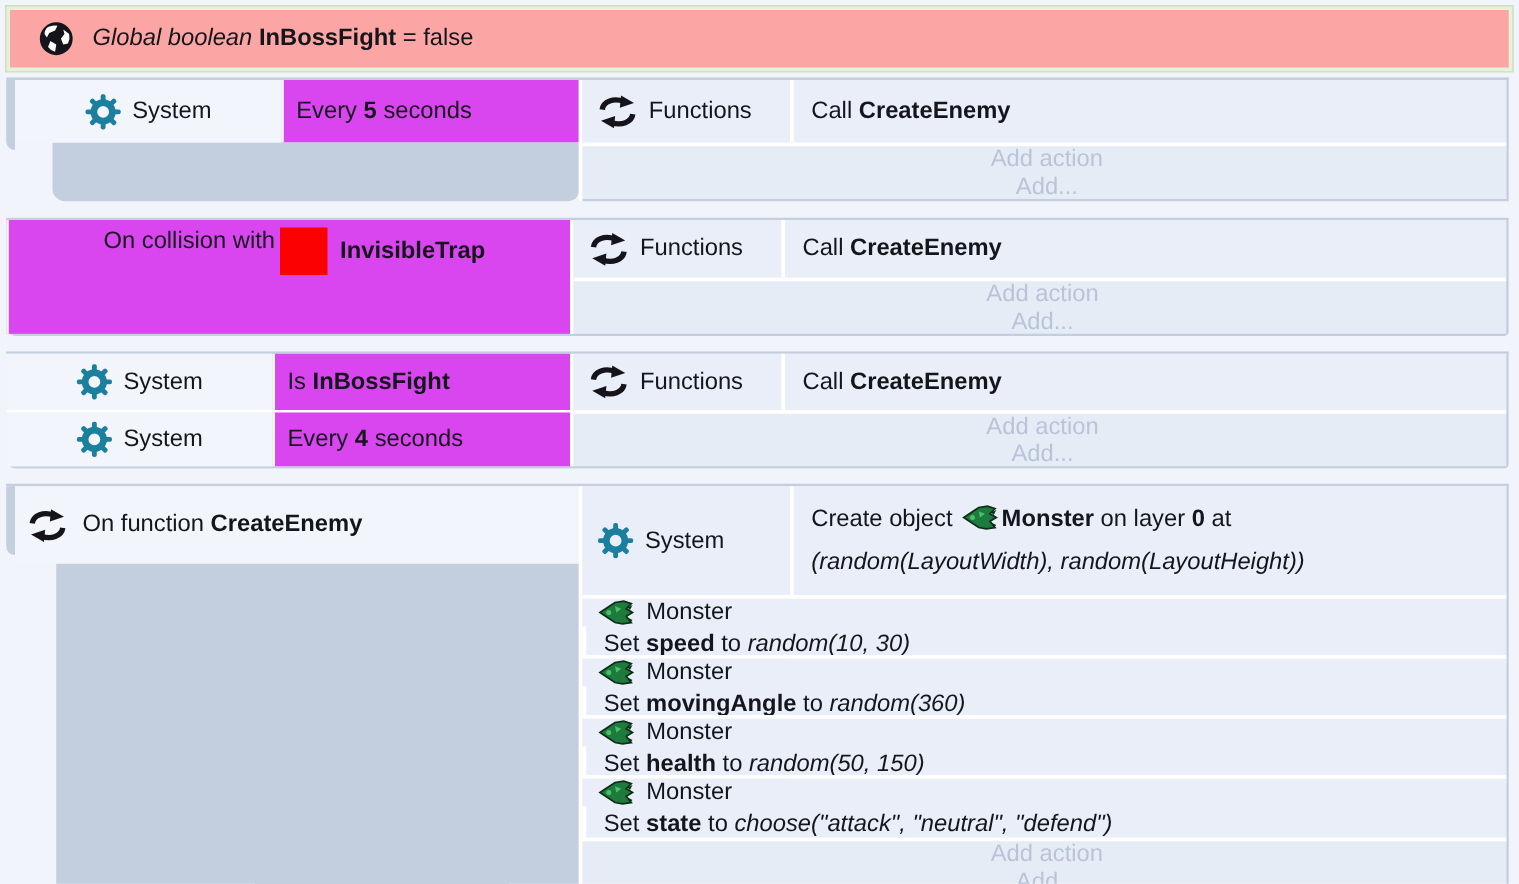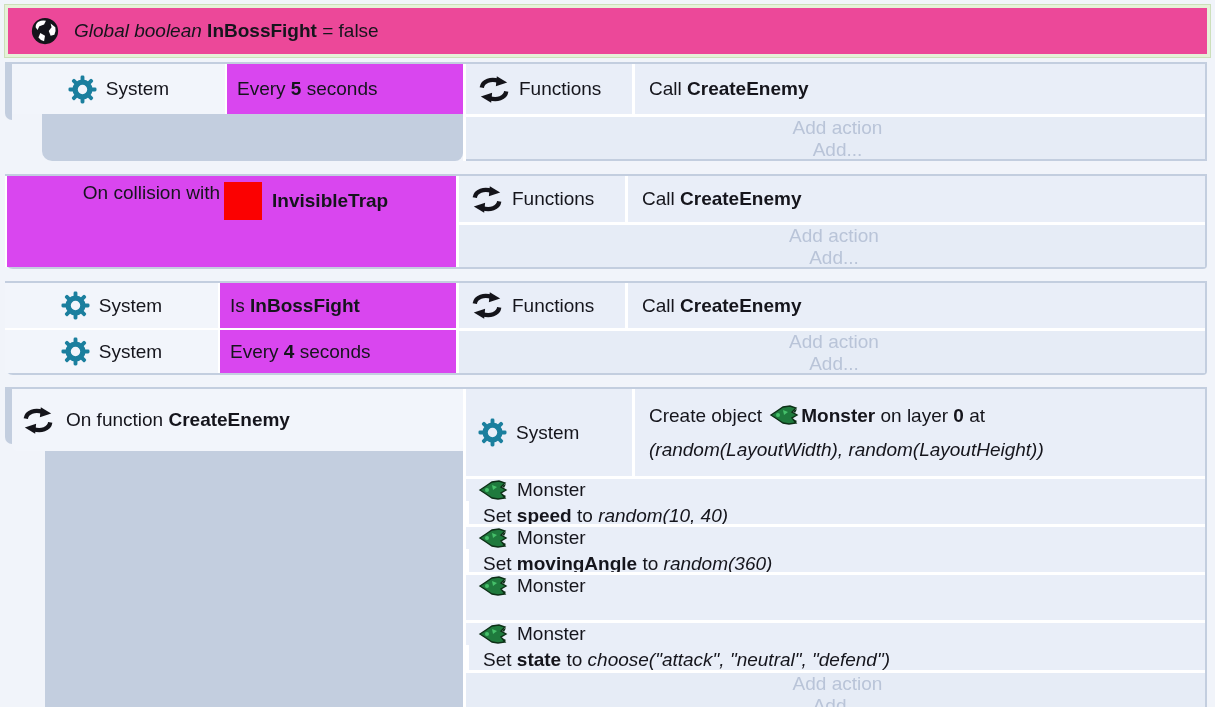--- a/index.html
+++ b/index.html
@@ -12,21 +12,21 @@
     overflow:hidden;
     position:relative;
   }
   .bold { font-weight:700; }
   .ital { font-style:italic; }
 
   
   .global-bar {
     margin:5px 5px 0 5px;
     height:52px;
-    background:#ec4899;
+    background:#fca5a5;
     border:3px solid #e6f1d9;
     outline:1px solid #ccdfba;
     display:flex; align-items:center;
     padding-left:22px;
     gap:14px;
   }
 
   
   .block {
     position:relative;
@@ -344,21 +344,21 @@
             <svg width="30" height="22" viewBox="0 0 30 22">
     <path fill="#1f7a3d" stroke="#0c2f16" stroke-width="1.4" d="M2 11 L8 7 L14 3 L21 2 L27 4 L23 8 L28 11 L23 14 L27 19 L20 20 L14 19 L8 15 Z"></path>
     <circle cx="9" cy="11" r="2" fill="#46c06a"></circle>
     <path fill="#46c06a" d="M14 6 l5 2 -4 3 z"></path>
     <path fill="#0c2f16" d="M24 7 l4 -2 -2 4 z M24 15 l4 2 -2 2 z"></path>
   </svg>
           </span>
         <span>Monster</span>
       </div>
       <div class="act-text">
-        <span><span>Set </span><span class="bold">speed</span><span> to </span><span class="ital">random(10, 40)</span></span>
+        <span><span>Set </span><span class="bold">speed</span><span> to </span><span class="ital">random(10, 30)</span></span>
       </div>
     </div>
     <div class="act-row" style="height:48px">
       <div class="act-obj">
         <span class="icon-monster">
             <svg width="30" height="22" viewBox="0 0 30 22">
     <path fill="#1f7a3d" stroke="#0c2f16" stroke-width="1.4" d="M2 11 L8 7 L14 3 L21 2 L27 4 L23 8 L28 11 L23 14 L27 19 L20 20 L14 19 L8 15 Z"></path>
     <circle cx="9" cy="11" r="2" fill="#46c06a"></circle>
     <path fill="#46c06a" d="M14 6 l5 2 -4 3 z"></path>
     <path fill="#0c2f16" d="M24 7 l4 -2 -2 4 z M24 15 l4 2 -2 2 z"></path>
@@ -375,20 +375,23 @@
         <span class="icon-monster">
             <svg width="30" height="22" viewBox="0 0 30 22">
     <path fill="#1f7a3d" stroke="#0c2f16" stroke-width="1.4" d="M2 11 L8 7 L14 3 L21 2 L27 4 L23 8 L28 11 L23 14 L27 19 L20 20 L14 19 L8 15 Z"></path>
     <circle cx="9" cy="11" r="2" fill="#46c06a"></circle>
     <path fill="#46c06a" d="M14 6 l5 2 -4 3 z"></path>
     <path fill="#0c2f16" d="M24 7 l4 -2 -2 4 z M24 15 l4 2 -2 2 z"></path>
   </svg>
           </span>
         <span>Monster</span>
       </div>
+      <div class="act-text">
+        <span><span>Set </span><span class="bold">health</span><span> to </span><span class="ital">random(50, 150)</span></span>
+      </div>
     </div>
     <div class="act-row" style="height:50px">
       <div class="act-obj">
         <span class="icon-monster">
             <svg width="30" height="22" viewBox="0 0 30 22">
     <path fill="#1f7a3d" stroke="#0c2f16" stroke-width="1.4" d="M2 11 L8 7 L14 3 L21 2 L27 4 L23 8 L28 11 L23 14 L27 19 L20 20 L14 19 L8 15 Z"></path>
     <circle cx="9" cy="11" r="2" fill="#46c06a"></circle>
     <path fill="#46c06a" d="M14 6 l5 2 -4 3 z"></path>
     <path fill="#0c2f16" d="M24 7 l4 -2 -2 4 z M24 15 l4 2 -2 2 z"></path>
   </svg>

